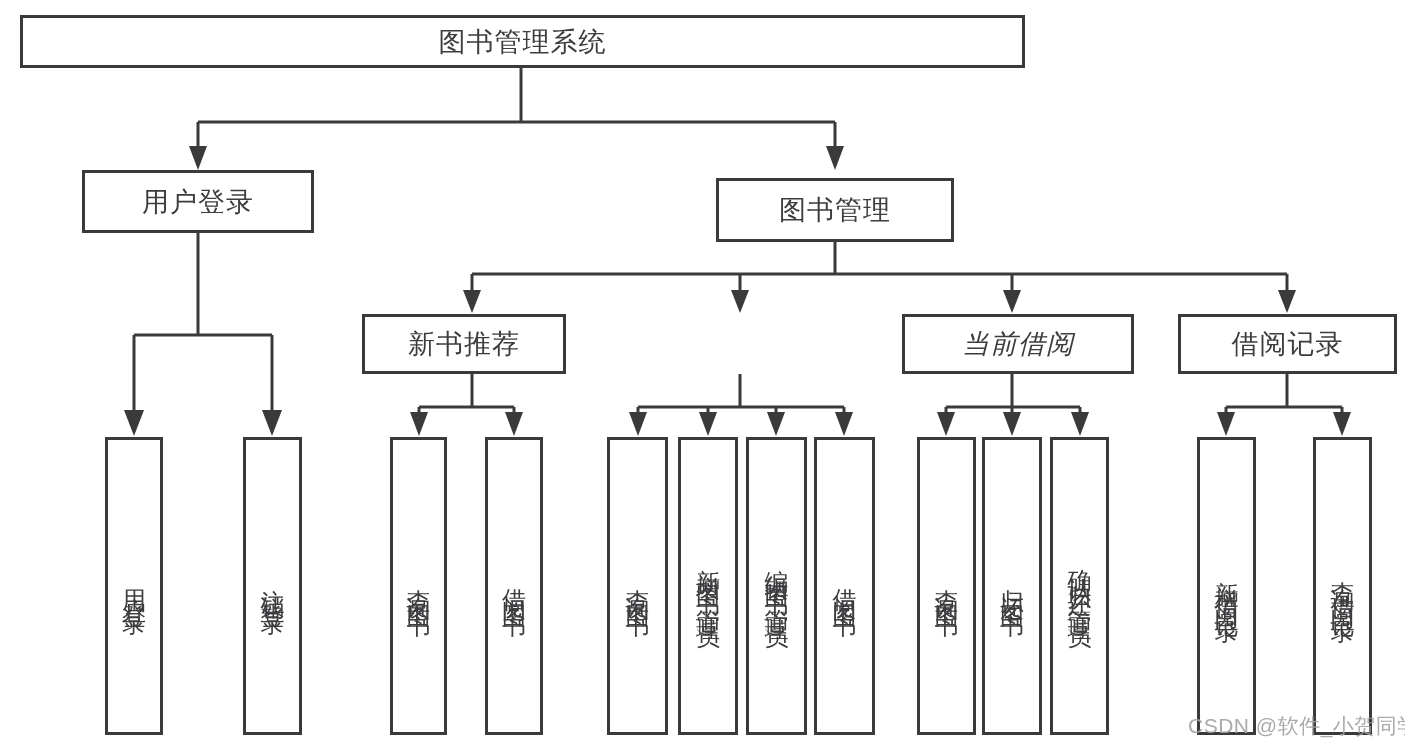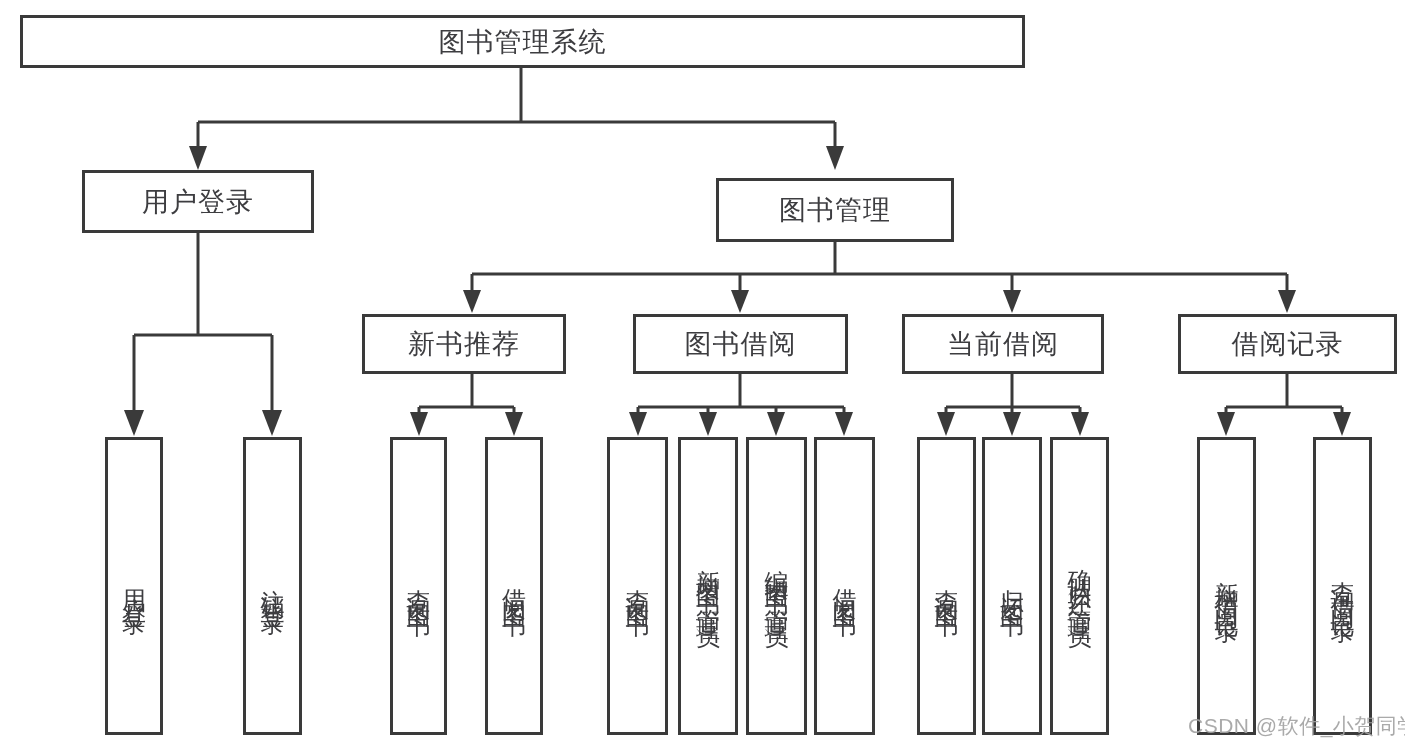--- a/index.html
+++ b/index.html
@@ -120,22 +120,21 @@
       <polygon points="1342,436 1333,412 1351,412"></polygon>
     </g>
   </svg>
 
   <div class="hbox" style="left:20px; top:15px; width:1005px; height:53px;">图书管理系统</div>
 
   <div class="hbox" style="left:82px; top:170px; width:232px; height:63px;">用户登录</div>
   <div class="hbox" style="left:716px; top:170px; width:238px; height:64px;margin-top:8px;">图书管理</div>
 
   <div class="hbox" style="left:362px; top:314px; width:204px; height:60px;">新书推荐</div>
-  <div class="hbox" style="left:633px; top:314px; width:215px; height:60px;">图书借阅</div>
-  <div class="hbox" style="left:902px; top:314px; width:202px; height:60px;">当前借阅</div>
+  <div class="hbox" style="left:902px; top:314px; width:232px; height:60px;font-style:italic;">当前借阅</div>
   <div class="hbox" style="left:1178px; top:314px; width:219px; height:60px;">借阅记录</div>
 
   <div class="vbox" style="left:105px; top:437px; width:58px; height:298px;">用户登录</div>
   <div class="vbox" style="left:243px; top:437px; width:59px; height:298px;">注销登录</div>
 
   <div class="vbox" style="left:390px; top:437px; width:57px; height:298px;">查询图书</div>
   <div class="vbox" style="left:485px; top:437px; width:58px; height:298px;">借阅图书</div>
 
   <div class="vbox" style="left:607px; top:437px; width:61px; height:298px;">查询图书</div>
   <div class="vbox" style="left:678px; top:437px; width:60px; height:298px;">新增图书（管理员）</div>

